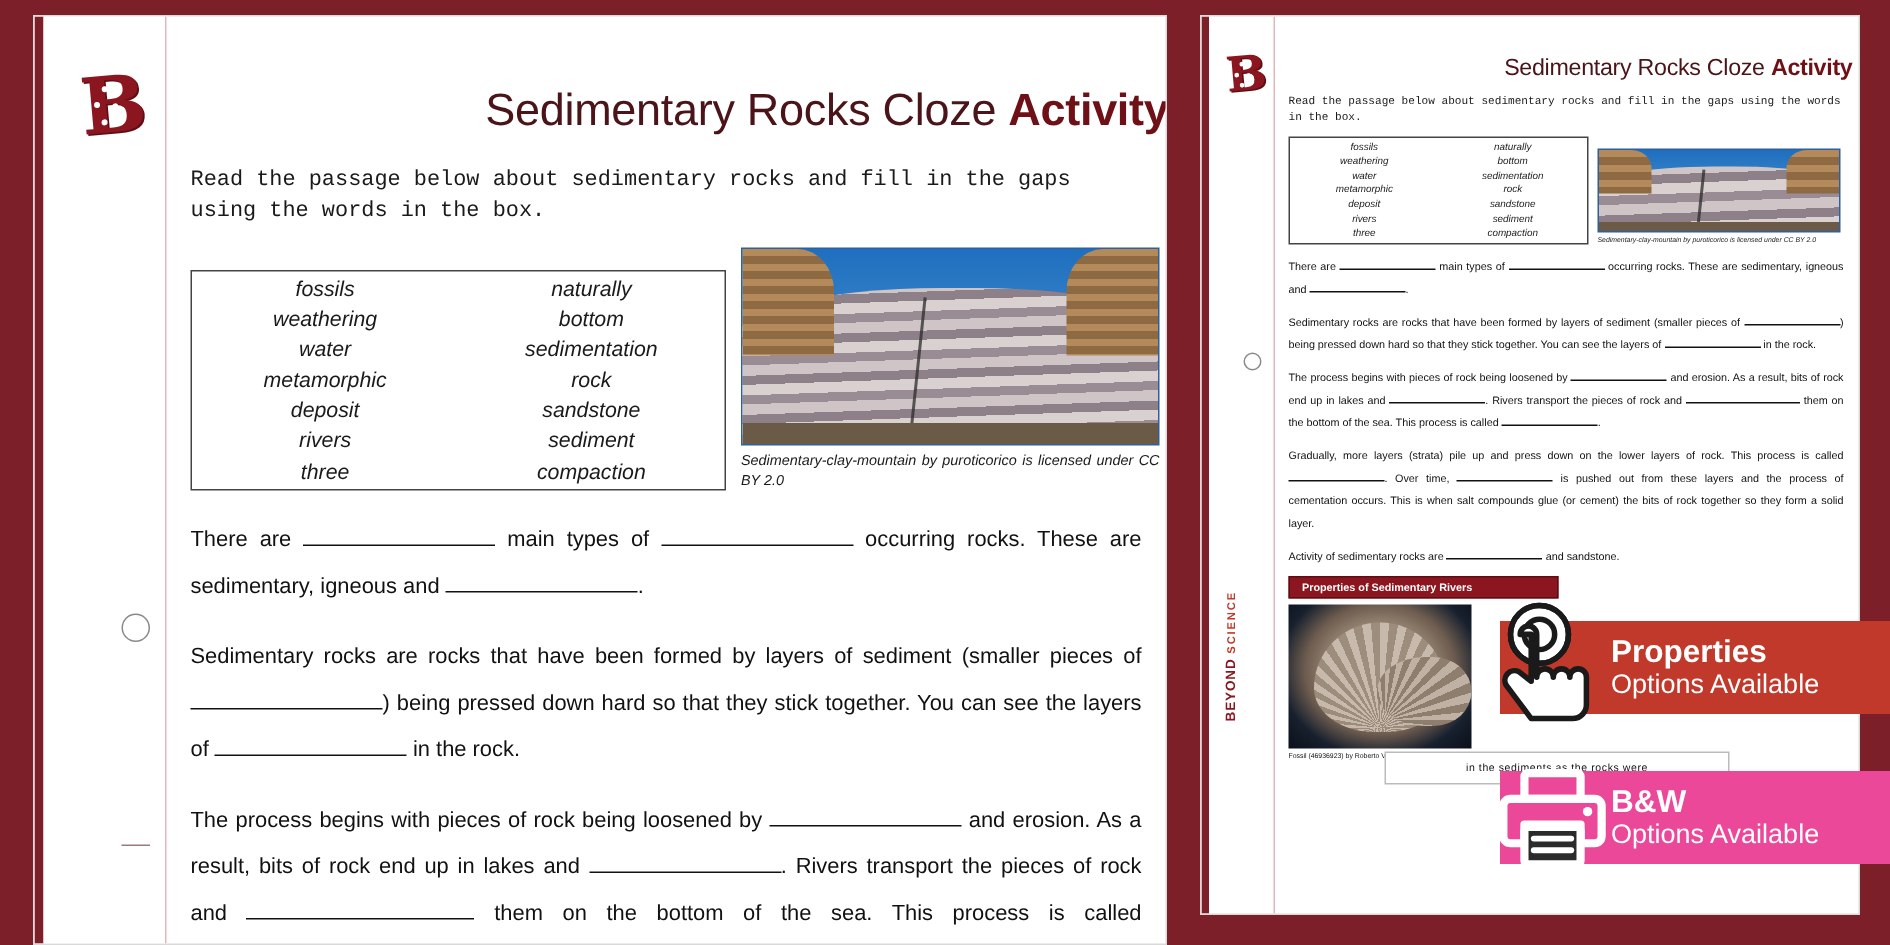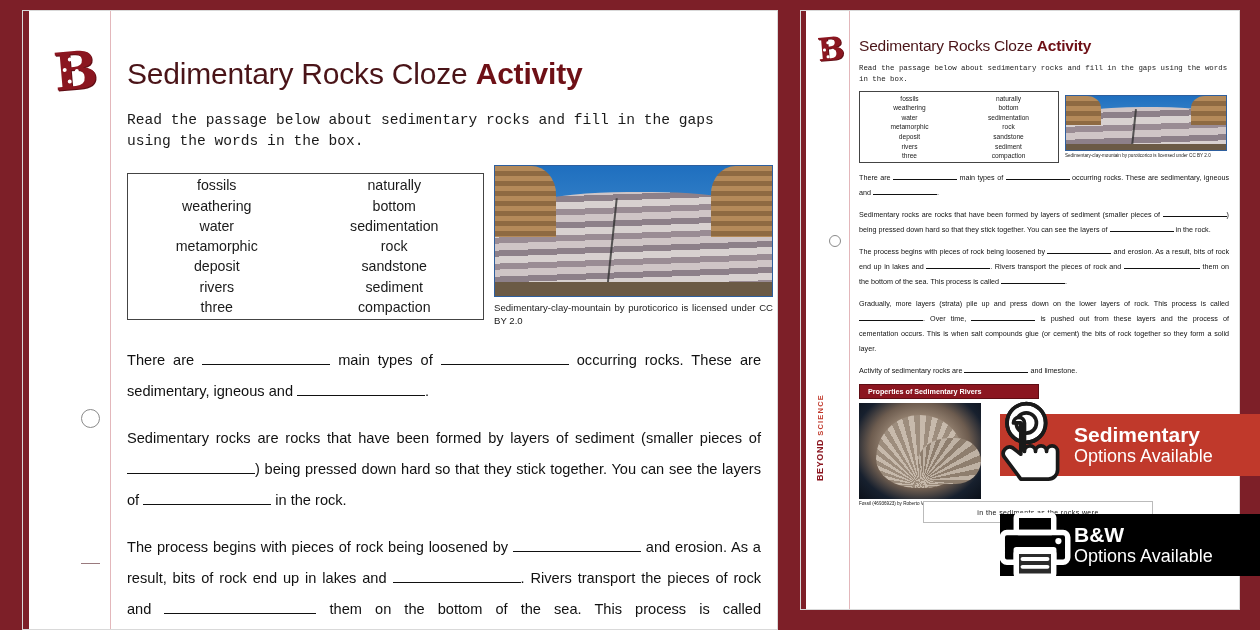--- a/index.html
+++ b/index.html
@@ -59,29 +59,29 @@
     width: 19px; height: 1px; background: #9a7a7e;
   }
 
   .content-left {
     position: absolute; left: 104px; top: 0;
     width: 652px; height: 100%;
     padding-top: 46px;
   }
   .title {
     font-size: 30px; color: #4a1418; font-weight: normal;
-    letter-spacing: -0.2px; white-space: nowrap;
+    letter-spacing: -0.2px; white-space: nowrap; text-align: right;
   }
   .title b { font-weight: bold; color: #6e1016; }
   .instr {
     margin-top: 19px; font-size: 14.6px; color: #1a1a1a;
     line-height: 1.45; width: 634px; font-family: Liberation Mono, monospace;
   }
 
-  .boxrow { margin-top: 13px; display: flex; gap: 10px; align-items: center; }
+  .boxrow { margin-top: 13px; display: flex; gap: 10px; align-items: flex-end; font-style: italic; }
   .wordbox {
     width: 357px; height: 147px;
     border: 1px solid #444;
     display: flex; align-items: center;
     padding: 6px 0;
   }
   .wordcol { flex: 1; text-align: center; }
   .wordcol div { font-size: 14.2px; color: #1a1a1a; line-height: 20.3px; }
 
   .figure { width: 279px; }
@@ -221,21 +221,21 @@
   .badge {
     position: absolute; display: flex; align-items: center;
     padding-left: 74px;
   }
   .badge-interactive {
     left: 1000px; top: 414px; width: 260px; height: 62px;
     background: #c0392b; color: #fff;
   }
   .badge-bw {
     left: 1000px; top: 514px; width: 260px; height: 62px;
-    background: #000000; color: #fff;
+    background: #ec4899; color: #fff;
   }
   .badge .b-title { font-size: 21px; font-weight: bold; line-height: 1.05; }
   .badge .b-sub { font-size: 18px; font-weight: normal; line-height: 1.15; }
   .badge-icon {
     position: absolute; left: -4px; top: 50%; transform: translateY(-50%);
     width: 78px; height: 78px;
   }
   .badge-icon.tap { left: -16px; width: 92px; height: 92px; }
 </style>
 </head>
@@ -392,21 +392,21 @@
 
       <div class="para sm">
         <span>The process begins with pieces of rock being loosened by </span><span class="blank b-md"></span><span> and erosion. As a result, bits of rock end up in lakes and </span><span class="blank b-md"></span><span>. Rivers transport the pieces of rock and </span><span class="blank b-lg"></span><span> them on the bottom of the sea. This process is called </span><span class="blank b-md"></span><span>.</span>
       </div>
 
       <div class="para sm">
         <span>Gradually, more layers (strata) pile up and press down on the lower layers of rock. This process is called </span><span class="blank b-md"></span><span>. Over time, </span><span class="blank b-md"></span><span> is pushed out from these layers and the process of cementation occurs. This is when salt compounds glue (or cement) the bits of rock together so they form a solid layer.</span>
       </div>
 
       <div class="para sm">
-        <span>Activity of sedimentary rocks are </span><span class="blank b-md"></span><span> and limestone.</span>
+        <span>Activity of sedimentary rocks are </span><span class="blank b-md"></span><span> and sandstone.</span>
       </div>
 
       <div class="prop-bar">Properties of Sedimentary Rivers</div>
 
       <div class="fossil-row">
         <div>
           <div class="photo-fossil">
             <div class="shell"></div>
             <div class="shell2"></div>
           </div>
@@ -421,21 +421,21 @@
   <div class="badge badge-interactive">
     <svg class="badge-icon tap" viewBox="0 0 100 100">
       <g fill="#ffffff" stroke="#1a1a1a" stroke-width="4">
         <circle cx="46" cy="26" r="21" fill="#ffffff"></circle>
       </g>
       <circle cx="46" cy="26" r="21" fill="none" stroke="#1a1a1a" stroke-width="4"></circle>
       <circle cx="46" cy="26" r="11" fill="#ffffff" stroke="#1a1a1a" stroke-width="4"></circle>
       <path d="M40 26 v34 l-9 -7 a7 7 0 0 0 -9 10 l18 24 h30 a10 10 0 0 0 10 -10 v-20 a6 6 0 0 0 -12 0 a6 6 0 0 0 -12 0 a6 6 0 0 0 -12 0 v-31 a6 6 0 0 0 -12 0 z" fill="#ffffff" stroke="#1a1a1a" stroke-width="4" stroke-linejoin="round"></path>
     </svg>
     <div>
-      <div class="b-title">Sedimentary</div>
+      <div class="b-title">Properties</div>
       <div class="b-sub">Options Available</div>
     </div>
   </div>
 
   <div class="badge badge-bw">
     <svg class="badge-icon" viewBox="0 0 100 100">
       <g fill="none" stroke="#ffffff" stroke-width="7" stroke-linejoin="round">
         <rect x="26" y="12" width="48" height="22" rx="3"></rect>
         <path d="M14 34 h72 a6 6 0 0 1 6 6 v26 a6 6 0 0 1 -6 6 h-12 v-16 h-48 v16 h-12 a6 6 0 0 1 -6 -6 v-26 a6 6 0 0 1 6 -6 z"></path>
         <rect x="26" y="58" width="48" height="32" rx="3" fill="#2b2b2b"></rect>

